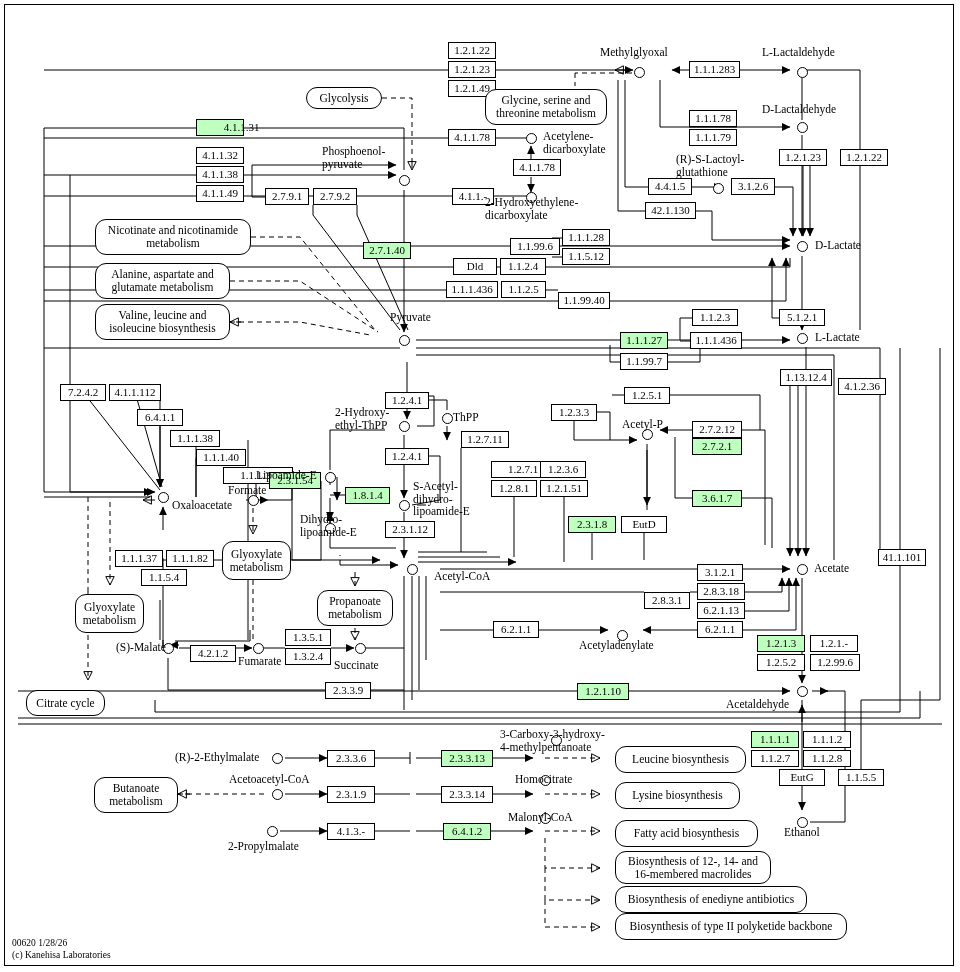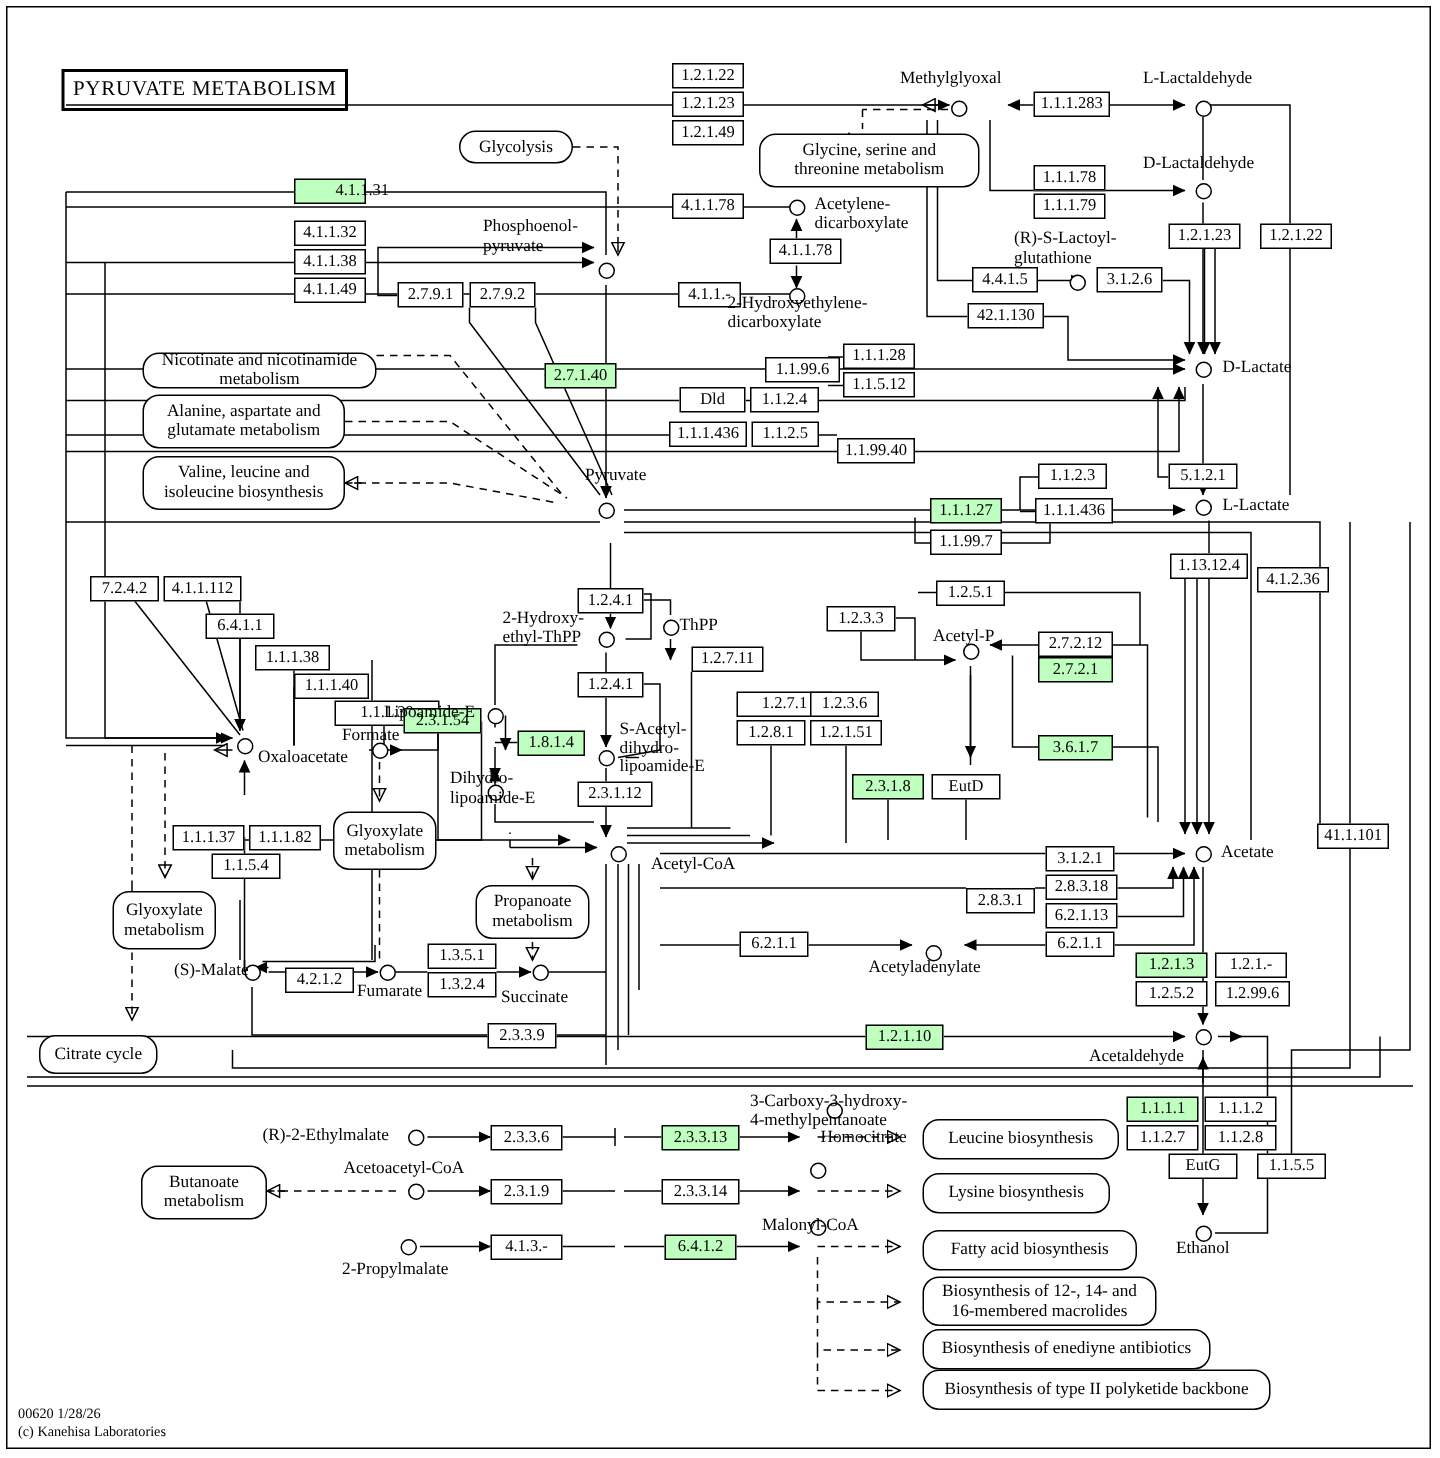--- a/index.html
+++ b/index.html
@@ -28,21 +28,20 @@
           font-family:"Liberation Serif",serif;}
   svg#wires{position:absolute;left:0;top:0;width:960px;height:972px;pointer-events:none;}
 </style>
 </head>
 <body>
 
 <div id="map">
 
   <div id="border"></div>
 
-  <div id="title">PYRUVATE  METABOLISM</div>
 
   <svg id="wires" viewBox="0 0 960 972">
     <defs>
       <marker id="ah" markerWidth="9" markerHeight="9" refX="8" refY="4.5" orient="auto" markerUnits="userSpaceOnUse">
         <path d="M0,0.6 L8.4,4.5 L0,8.4 z" fill="#000"></path>
       </marker>
       <marker id="ahw" markerWidth="10" markerHeight="10" refX="9" refY="5" orient="auto" markerUnits="userSpaceOnUse">
         <path d="M0.6,0.8 L9,5 L0.6,9.2 z" fill="none" stroke="#000" stroke-width="1"></path>
       </marker>
     </defs>
@@ -385,22 +384,22 @@
       <div class="ebox hl" style="left: 443px; top: 823px; width: 48px; height: 17px;">6.4.1.2</div>
       <div class="ebox hl" style="left: 751px; top: 731px; width: 48px; height: 17px;">1.1.1.1</div>
       <div class="ebox" style="left: 803px; top: 731px; width: 48px; height: 17px;">1.1.1.2</div>
       <div class="ebox" style="left: 751px; top: 750px; width: 48px; height: 17px;">1.1.2.7</div>
       <div class="ebox" style="left: 803px; top: 750px; width: 48px; height: 17px;">1.1.2.8</div>
       <div class="ebox" style="left: 779px; top: 769px; width: 46px; height: 17px;">EutG</div>
       <div class="ebox" style="left: 838px; top: 769px; width: 46px; height: 17px;">1.1.5.5</div>
     </div>
   <div id="mapboxes-layer">
       <div class="mbox" style="left: 306px; top: 87px; width: 76px; height: 22px;">Glycolysis</div>
-      <div class="mbox" style="left: 506px; top: 89px; width: 147px; height: 36px;">Glycine, serine and threonine metabolism</div>
-      <div class="mbox" style="left: 95px; top: 235px; width: 156px; height: 24px;">Nicotinate and nicotinamide metabolism</div>
+      <div class="mbox" style="left: 485px; top: 89px; width: 122px; height: 36px;">Glycine, serine and threonine metabolism</div>
+      <div class="mbox" style="left: 95px; top: 219px; width: 156px; height: 36px;">Nicotinate and nicotinamide metabolism</div>
       <div class="mbox" style="left: 95px; top: 263px; width: 135px; height: 36px;">Alanine, aspartate and glutamate metabolism</div>
       <div class="mbox" style="left: 95px; top: 304px; width: 135px; height: 36px;">Valine, leucine and isoleucine biosynthesis</div>
       <div class="mbox" style="left: 222px; top: 541px; width: 69px; height: 39px;">Glyoxylate metabolism</div>
       <div class="mbox" style="left: 75px; top: 594px; width: 69px; height: 39px;">Glyoxylate metabolism</div>
       <div class="mbox" style="left: 26px; top: 690px; width: 79px; height: 26px;">Citrate cycle</div>
       <div class="mbox" style="left: 317px; top: 590px; width: 76px; height: 36px;">Propanoate metabolism</div>
       <div class="mbox" style="left: 94px; top: 777px; width: 84px; height: 36px;">Butanoate metabolism</div>
       <div class="mbox" style="left: 615px; top: 746px; width: 131px; height: 27px;">Leucine biosynthesis</div>
       <div class="mbox" style="left: 615px; top: 782px; width: 125px; height: 27px;">Lysine biosynthesis</div>
       <div class="mbox" style="left: 615px; top: 820px; width: 143px; height: 27px;">Fatty acid biosynthesis</div>
@@ -432,21 +431,21 @@
       <div class="clab" style="left: 89px; top: 641px; margin-left: 27px;">(S)-Malate</div>
       <div class="clab" style="left: 238px; top: 655px;">Fumarate</div>
       <div class="clab" style="left: 334px; top: 659px;">Succinate</div>
       <div class="clab" style="left: 579px; top: 639px;">Acetyladenylate</div>
       <div class="clab" style="left: 726px; top: 698px;">Acetaldehyde</div>
       <div class="clab" style="left: 784px; top: 826px;">Ethanol</div>
       <div class="clab" style="left: 175px; top: 751px;">(R)-2-Ethylmalate</div>
       <div class="clab" style="left: 229px; top: 773px;">Acetoacetyl-CoA</div>
       <div class="clab" style="left: 228px; top: 840px;">2-Propylmalate</div>
       <div class="clab" style="left: 500px; top: 728px;">3-Carboxy-3-hydroxy-<br>4-methylpentanoate</div>
-      <div class="clab" style="left: 515px; top: 752px; margin-left: 32px;">Homocitrate</div>
+      <div class="clab" style="left: 515px; top: 773px;">Homocitrate</div>
       <div class="clab" style="left: 508px; top: 811px;">Malonyl-CoA</div>
     </div>
 
   <div id="footer">
     <div>00620 1/28/26</div>
     <div>(c) Kanehisa Laboratories</div>
   </div>
 
 </div>
 

